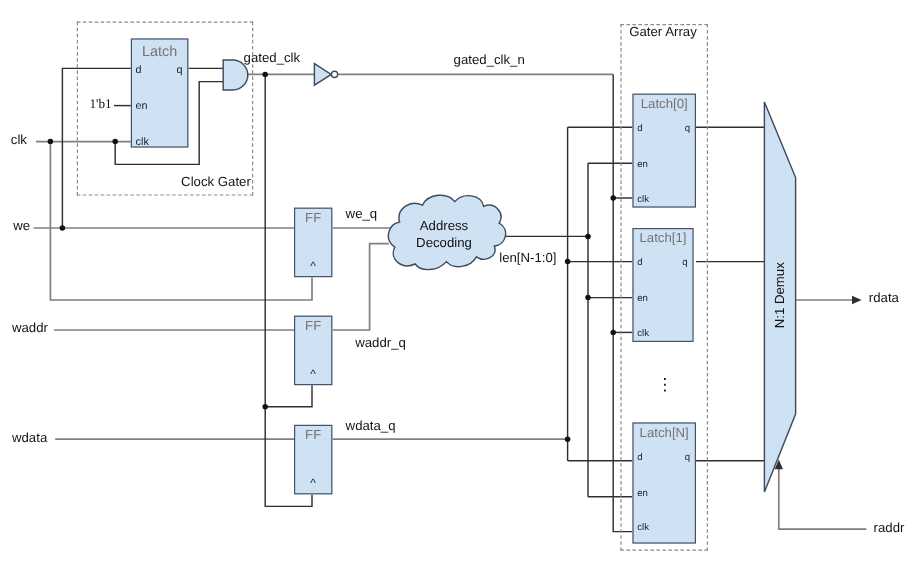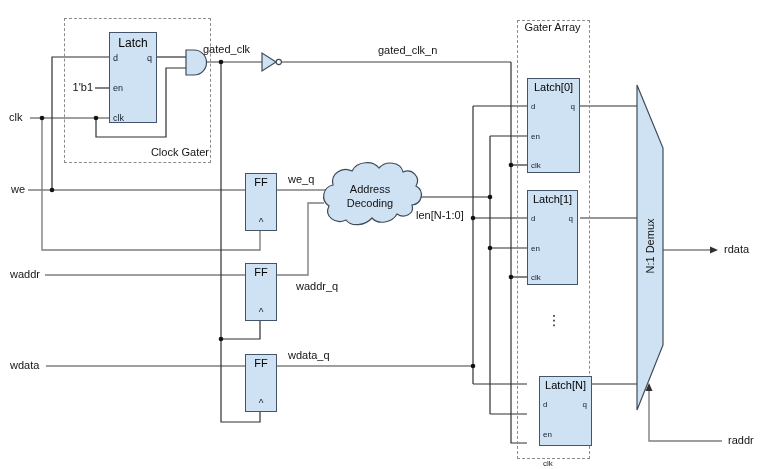--- a/index.html
+++ b/index.html
@@ -4,21 +4,21 @@
 <style>
   html,body{margin:0;padding:0;background:#fff;}
   #stage{
     position:relative;width:768px;height:469px;background:#ffffff;overflow:hidden;
     font-family:"Liberation Sans",sans-serif;color:#111;
   }
   #stage svg{position:absolute;left:0;top:0;}
   .lbl{position:absolute;font-size:11px;line-height:13px;white-space:nowrap;color:#141414;}
   .group-box{position:absolute;border:1px dashed #8c8c8c;}
   .blk{position:absolute;background:#cfe2f3;border:1px solid #44546a;box-sizing:border-box;}
-  .blk .title{position:absolute;left:0;right:0;top:3px;text-align:center;font-size:12px;color:#000000;}
+  .blk .title{position:absolute;left:0;right:0;top:3px;text-align:center;font-size:12px;color:#737373;}
   .blk .title.sm{font-size:11px;top:2px;}
   .port{position:absolute;font-size:8px;line-height:10px;color:#14202e;}
   .port.pl{left:3px;}
   .port.pr{right:4px;}
   .ff-caret{position:absolute;left:0;right:0;bottom:2px;text-align:center;font-size:10px;line-height:11px;color:#14202e;}
   .vlabel{position:absolute;width:70px;text-align:center;font-size:11px;transform:rotate(-90deg);color:#111;}
   .ellipsis{position:absolute;font-size:14px;line-height:15px;color:#111;}
   .wire-gray{fill:none;stroke:#7f7f7f;stroke-width:1.4;}
   .wire-dark{fill:none;stroke:#2f2f2f;stroke-width:1.2;}
   .shape{fill:#cfe2f3;stroke:#3f4b59;stroke-width:1.2;}
@@ -130,34 +130,34 @@
     <span class="port pl" style="top:82px;">clk</span>
   </div>
   <div class="blk" style="left:527px;top:190px;width:51px;height:95px;">
     <div class="title sm">Latch[1]</div>
     <span class="port pl" style="top:23px;">d</span>
     <span class="port pr" style="top:23px;">q</span>
     <span class="port pl" style="top:53px;">en</span>
     <span class="port pl" style="top:82px;">clk</span>
   </div>
   <div class="ellipsis" style="left:547px;top:313px;">⋮</div>
-  <div class="blk" style="left:527px;top:376px;width:53px;height:70px;margin-left:12px;">
+  <div class="blk" style="left:527px;top:352px;width:53px;height:101px;">
     <div class="title sm">Latch[N]</div>
     <span class="port pl" style="top:23px;">d</span>
     <span class="port pr" style="top:23px;">q</span>
     <span class="port pl" style="top:53px;">en</span>
     <span class="port pl" style="top:82px;">clk</span>
   </div>
 
   <div class="lbl" style="left:9px;top:111px;">clk</div>
   <div class="lbl" style="left:11px;top:183px;">we</div>
   <div class="lbl" style="left:10px;top:268px;">waddr</div>
   <div class="lbl" style="left:10px;top:359px;">wdata</div>
 
-  <div class="lbl" style="left:60px;top:81px;width:33px;text-align:right;">1'b1</div>
+  <div class="lbl" style="left:60px;top:81px;width:33px;text-align:right;font-family:Liberation Serif, serif;">1'b1</div>
   <div class="lbl" style="left:203px;top:43px;">gated_clk</div>
   <div class="lbl" style="left:378px;top:44px;">gated_clk_n</div>
   <div class="lbl" style="left:288px;top:173px;">we_q</div>
   <div class="lbl" style="left:296px;top:280px;">waddr_q</div>
   <div class="lbl" style="left:288px;top:349px;">wdata_q</div>
   <div class="lbl" style="left:416px;top:177px;margin-top:32px;">len[N-1:0]</div>
 
   <div style="position:absolute;left:330px;top:183px;width:80px;text-align:center;font-size:11px;line-height:13.5px;">
     <div>Address</div>
     <div>Decoding</div>

